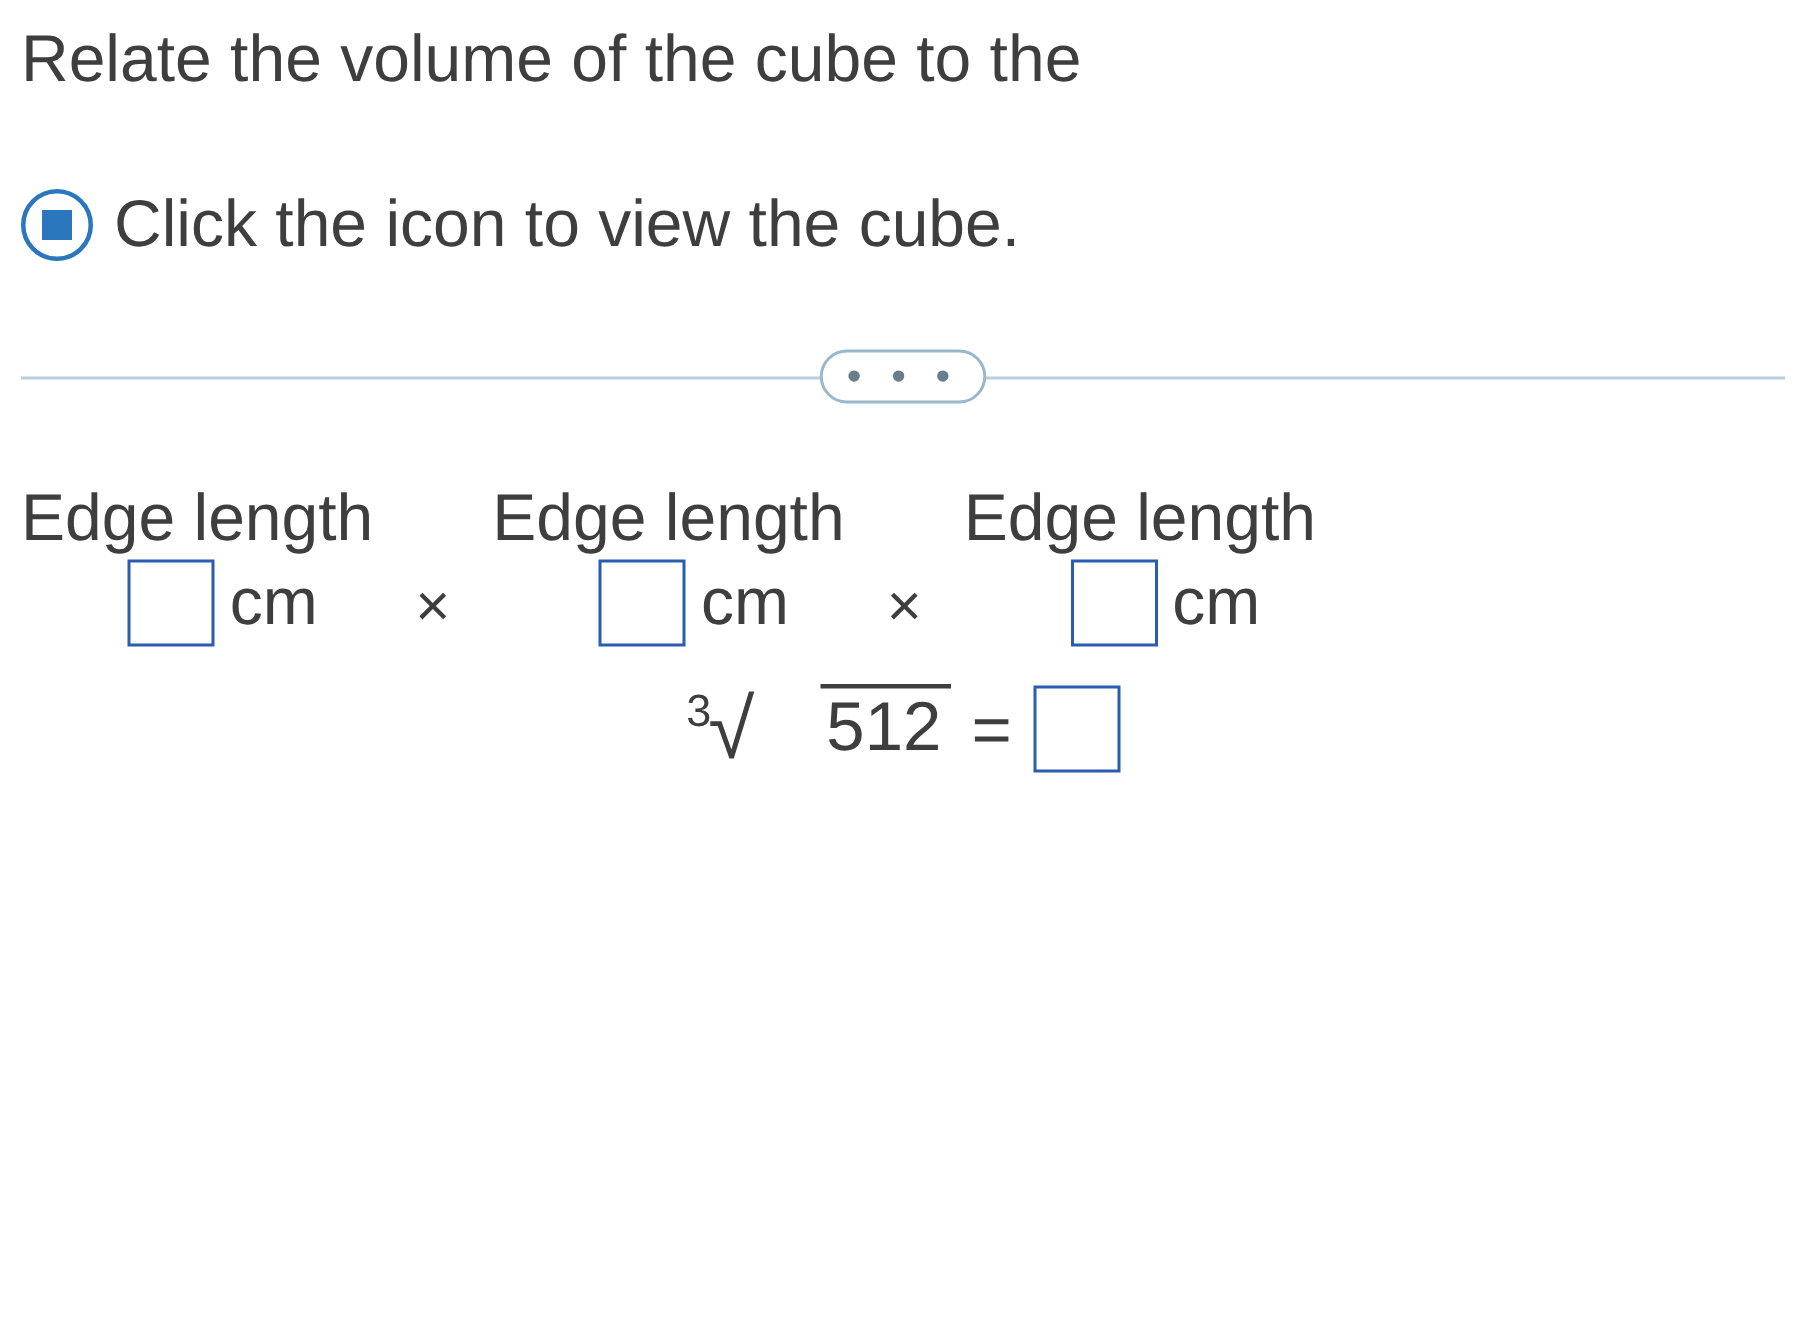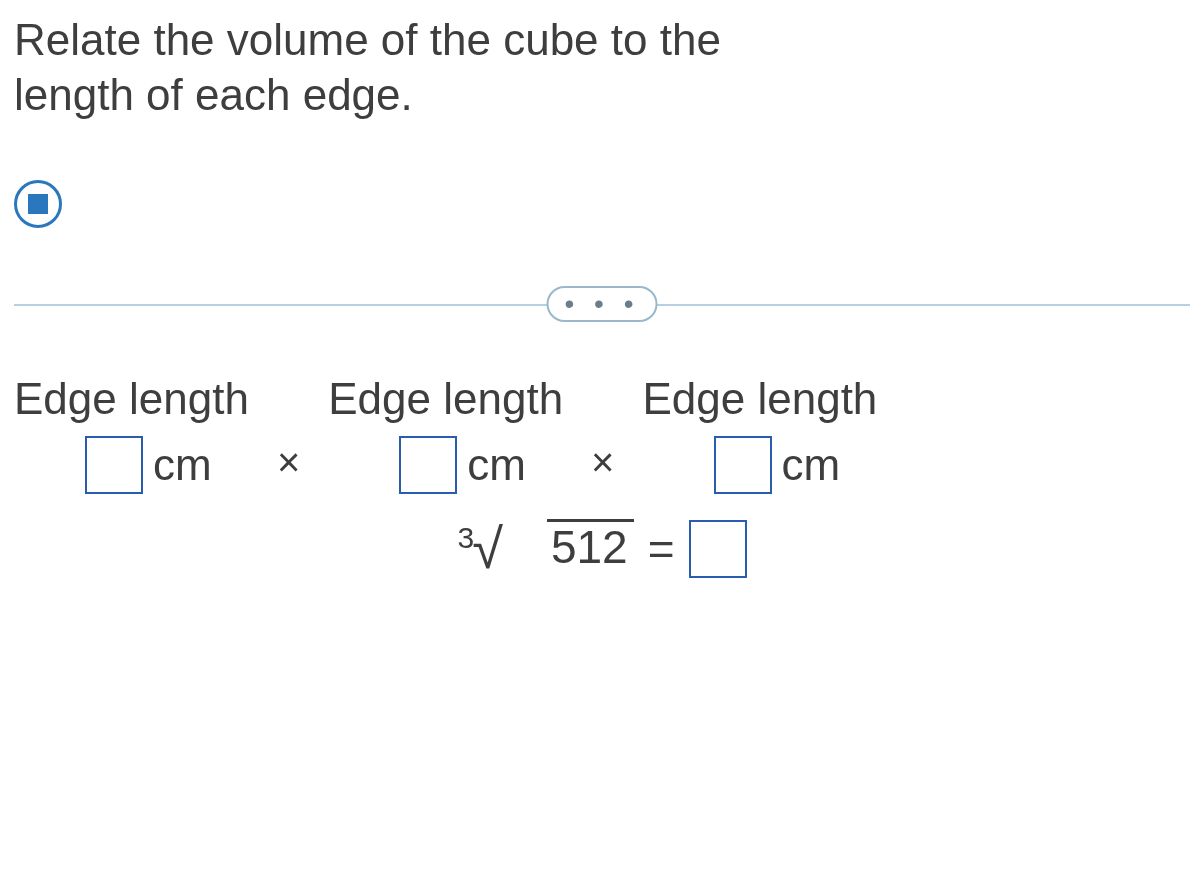--- a/index.html
+++ b/index.html
@@ -67,21 +67,21 @@
     display: flex;
     align-items: center;
     justify-content: flex-start;
     gap: 28px;
     margin-top: 8px;
   }
   .col {
     display: flex;
     flex-direction: column;
     align-items: center;
-    gap: 12px;
+    gap: 2px;
   }
   .label {
     font-size: 44px;
     color: #3e3e3e;
     white-space: nowrap;
   }
   .op {
     font-size: 40px;
     color: #3e3e3e;
     margin-top: 56px;
@@ -138,27 +138,27 @@
     position: relative;
     top: -4px;
     margin-left: 44px;
   }
 </style>
 </head>
 <body>
 
 <div class="prompt">
   <span>Relate the volume of the cube to the</span><br>
-  <span>length of each edge.</span>
 </div>
 
 <div class="icon-line">
   <div class="cube-icon">
     <div class="cube-icon-inner"></div>
   </div>
+  <span>Click the icon to view the cube.</span>
 </div>
 
 <div class="divider-wrap">
   <div class="divider-line"></div>
   <div class="divider-pill"><span>• • •</span></div>
 </div>
 
 <div class="row">
   <div class="col">
     <div class="label">Edge length</div>

